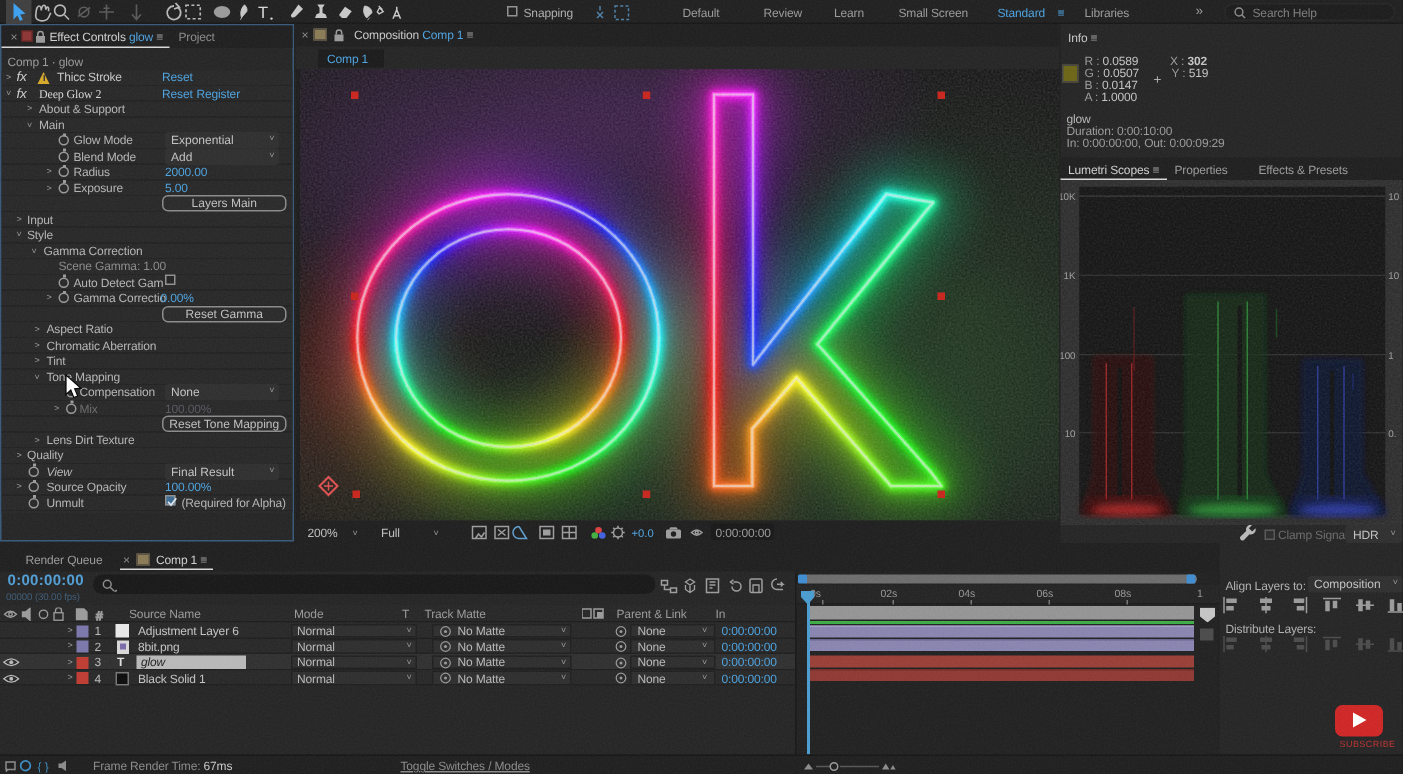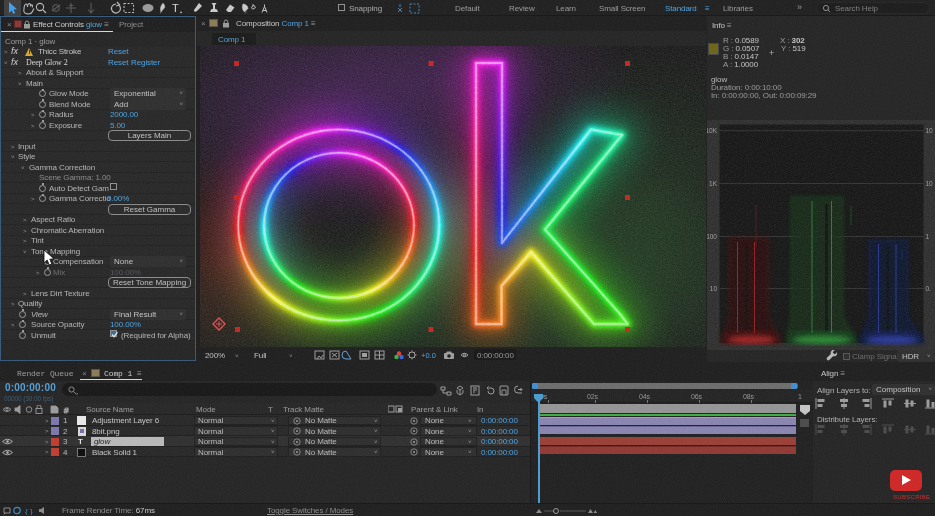--- a/index.html
+++ b/index.html
@@ -1847,20 +1847,26 @@
     <div class="txt" style="left:16px;top:20px;color:#9a9a9a;">R :  <span style="color:#c4c4c4;">0.0589</span></div>
     <div class="txt" style="left:16px;top:28px;color:#9a9a9a;">G :  <span style="color:#c4c4c4;">0.0507</span></div>
     <div class="txt" style="left:16px;top:36px;color:#9a9a9a;">B :  <span style="color:#c4c4c4;">0.0147</span></div>
     <div class="txt" style="left:16px;top:44px;color:#9a9a9a;">A :  <span style="color:#c4c4c4;">1.0000</span></div>
     <div class="txt" style="left:73px;top:20px;color:#9a9a9a;">X :  <span style="color:#c4c4c4;font-weight:bold;">302</span></div>
     <div class="txt" style="left:74px;top:28px;color:#9a9a9a;">Y :  <span style="color:#c4c4c4;">519</span></div>
     <div class="txt" style="left:62px;top:33px;color:#b0b0b0;font-size:9px;">+</div>
     <div class="txt" style="left:4px;top:59px;color:#b9b9b9;">glow</div>
     <div class="txt" style="left:4px;top:67px;color:#9a9a9a;">Duration: 0:00:10:00</div>
     <div class="txt" style="left:4px;top:75px;color:#9a9a9a;">In: 0:00:00:00, Out: 0:00:09:29</div>
+    <div class="ab" style="left:0;top:89px;width:228px;height:15px;background:#1d1d1d;">
+      <div class="txt" style="left:5px;top:4px;color:#cfcfcf;">Lumetri Scopes <span style="color:#9a9a9a;">≡</span></div>
+      <div class="txt" style="left:76px;top:4px;color:#9a9a9a;">Properties</div>
+      <div class="txt" style="left:132px;top:4px;color:#9a9a9a;">Effects &amp; Presets</div>
+      <div class="ab" style="left:0;top:13.5px;width:71px;height:1px;background:#d9d9d9;"></div>
+    </div>
     <svg class="ab" style="left:0px;top:104px" width="228" height="230" viewBox="707 120 228 230">
       <defs>
 <filter id="sb1" x="-30%" y="-30%" width="160%" height="160%">
           <feGaussianBlur stdDeviation="2"></feGaussianBlur>
         </filter>
 <filter id="sb2" x="-30%" y="-30%" width="160%" height="160%">
           <feGaussianBlur stdDeviation="5"></feGaussianBlur>
         </filter>
 <filter id="sgrain">
           <feTurbulence type="fractalNoise" baseFrequency="0.8" numOctaves="2" seed="11"></feTurbulence>
@@ -1920,21 +1926,21 @@
       <path d="M12 2.2 a3.2 3.2 0 0 1 -4 4 L4.5 9.8 a1.6 1.6 0 0 1 -2.3-2.3 L5.8 4 a3.2 3.2 0 0 1 4-4 L7.6 2.2 L9.8 4.4 Z" fill="#b9b9b9"></path>
     </svg>
     <div class="cb" style="left:136px;top:337px;border-color:#555;background:#2a2a2a;"></div>
     <div class="txt" style="left:145px;top:336px;color:#6a6a6a;">Clamp Signal</div>
     <div class="ab" style="left:190px;top:334px;width:38px;height:12px;background:#2d2d2d;border-radius:2px;">
       <div class="txt" style="left:5px;top:2px;color:#c3c3c3;">HDR</div>
       <div class="tw" style="left:30px;top:3px;">˅</div>
     </div>
   </div>
 <div class="ab" style="left:0;top:362px;width:812px;height:154px;background:#232323;">
-    <div class="ab" style="left:0;top:0;width:812px;height:19px;background:#1d1d1d;font-family:Liberation Mono, monospace;">
+    <div class="ab" style="left:0;top:0;width:812px;height:19px;background:#1d1d1d;">
       <div class="txt" style="left:17px;top:7px;color:#9a9a9a;">Render Queue</div>
       <div class="txt" style="left:82px;top:7px;color:#8a8a8a;">×</div>
       <div class="ab" style="left:91px;top:7px;width:9px;height:8px;background:#8a7a55;border:1px solid #5a5040;"></div>
       <div class="txt" style="left:104px;top:7px;color:#cfcfcf;">Comp 1 <span style="color:#9a9a9a;">≡</span></div>
       <div class="ab" style="left:80px;top:17px;width:62px;height:1px;background:#d9d9d9;"></div>
     </div>
     <div class="txt" style="left:5px;top:21px;color:#4f9fd8;font-size:10px;font-weight:bold;letter-spacing:0.2px;">0:00:00:00</div>
     <div class="txt" style="left:4px;top:32px;color:#3c5a74;font-size:6.5px;">00000 (30.00 fps)</div>
     <div class="ab" style="left:62px;top:21px;width:375px;height:13px;background:#161616;border-radius:7px;"></div>
     <svg class="ab" style="left:68px;top:24px" width="10" height="9">
@@ -2137,23 +2143,20 @@
       <svg class="ab" style="left:534px;top:3px" width="80" height="8" viewBox="0 0 80 8">
 <path d="M2 6 l3-4 l3 4 Z" fill="#8a8a8a"></path>
         <path d="M10 4 h10" stroke="#555"></path>
         <circle cx="22" cy="4" r="2.5" fill="none" stroke="#9a9a9a"></circle>
         <path d="M26 4 h26" stroke="#555"></path>
         <path d="M54 6 l2.5-4 l2.5 4 Z M59.5 6 l1.8-3 l1.8 3 Z" fill="#8a8a8a"></path>
 </svg>
     </div>
   </div>
 <div class="ab" style="left:813px;top:362px;width:122px;height:141px;background:#232323;">
-    <div class="ab" style="left:0;top:0;width:122px;height:19px;background:#1d1d1d;">
-      <div class="txt" style="left:8px;top:7px;color:#c8c8c8;">Align <span style="color:#9a9a9a;">≡</span></div>
-    </div>
     <div class="txt" style="left:4px;top:24px;color:#b0b0b0;">Align Layers to:</div>
     <div class="dd" style="left:59px;top:22px;width:63px;height:11px;">Composition<span class="ch">˅</span></div>
     <svg class="ab" style="left:2px;top:36px" width="12" height="11" viewBox="0 0 12 11">
       <path d="M1 0 v11" stroke="#9a9a9a"></path>
       <rect x="2.5" y="1" width="7" height="3" fill="#9a9a9a"></rect>
       <rect x="2.5" y="6" width="5" height="3" fill="#9a9a9a"></rect>
     </svg>
     <svg class="ab" style="left:25px;top:36px" width="12" height="11" viewBox="0 0 12 11">
       <path d="M6 0 v11" stroke="#9a9a9a"></path>
       <rect x="2" y="1" width="8" height="3" fill="#9a9a9a"></rect>

